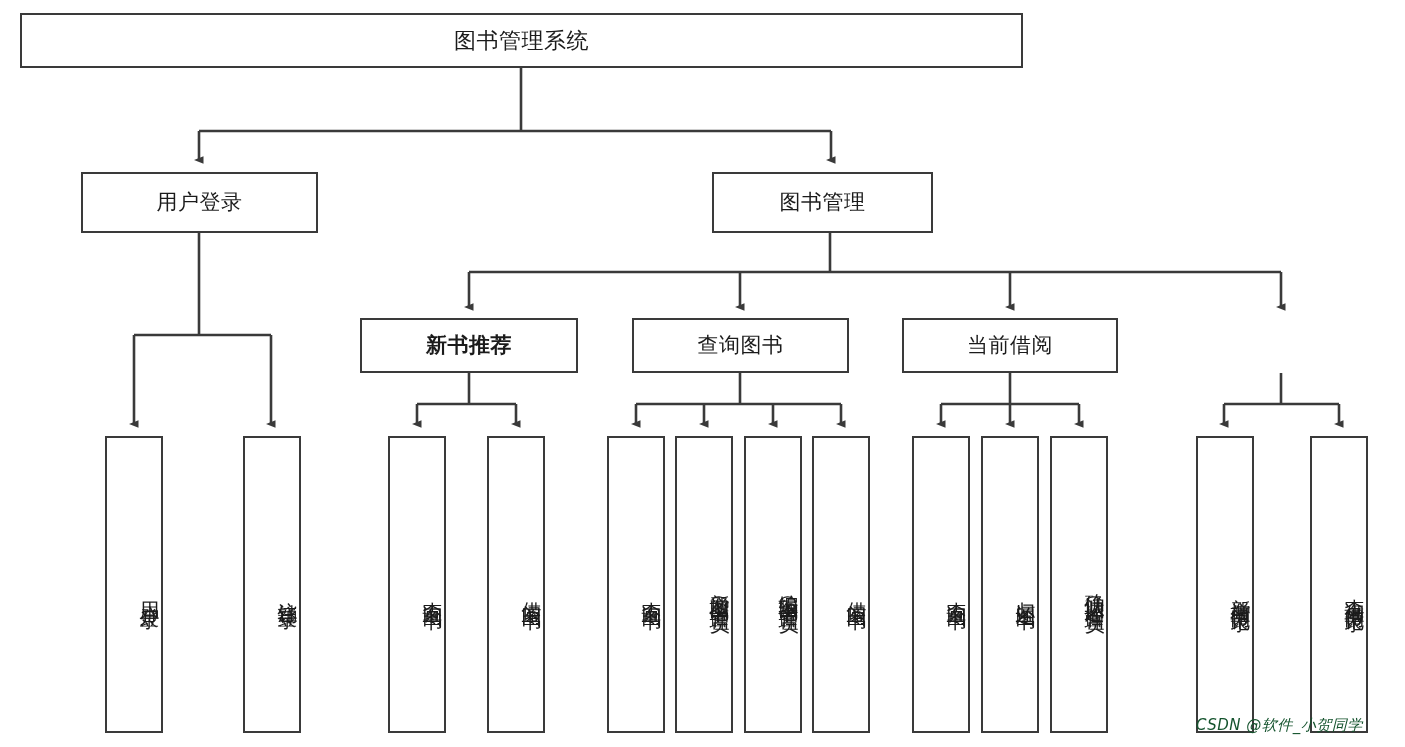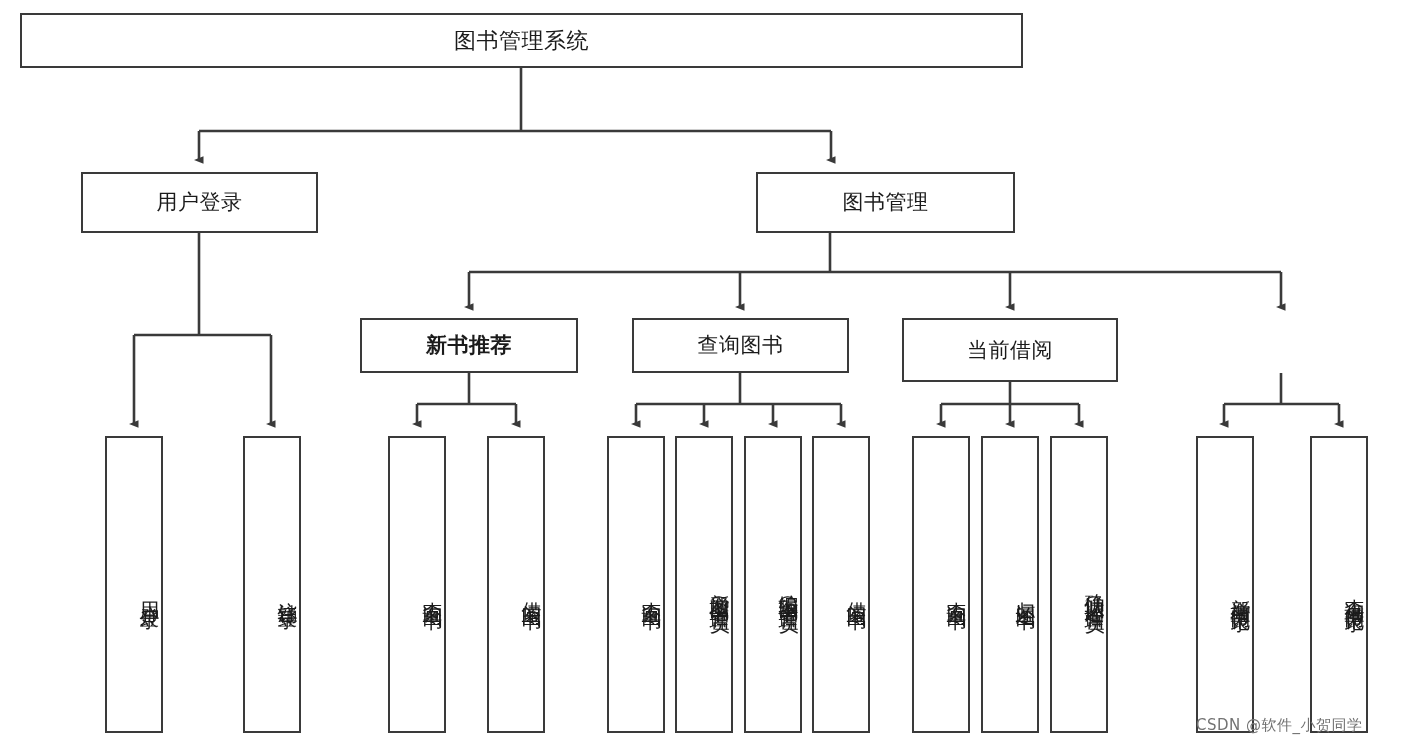--- a/index.html
+++ b/index.html
@@ -67,23 +67,24 @@
   }
   .node-v .vlabel {
     margin: 0 auto;
     height: 100%;
     padding-top: 14px;
     box-sizing: border-box;
   }
   .watermark {
     position: absolute;
     font-size: 15px;
-    color: #737373;
+    color: #14532d;
     white-space: nowrap;
     letter-spacing: 0.5px;
+    font-style: italic;
   }
 </style>
 </head>
 <body>
 
 <div id="canvas">
 
   <svg id="edges" viewBox="0 0 1405 747">
     <defs>
       <marker id="arrow" markerWidth="10" markerHeight="10" refX="4.2" refY="5" orient="auto" markerUnits="userSpaceOnUse">
@@ -136,33 +137,33 @@
   </svg>
 
   <div class="node node-h node-root" style="left:20px; top:13px; width:1003px; height:55px;">
     <span>图书管理系统</span>
   </div>
 
   <div class="node node-h" style="left:81px; top:172px; width:237px; height:61px;">
     <span>用户登录</span>
   </div>
 
-  <div class="node node-h" style="left:756px; top:172px; width:259px; height:61px;">
+  <div class="node node-h" style="left:712px; top:172px; width:221px; height:61px;">
     <span>图书管理</span>
   </div>
 
   <div class="node node-h" style="left:360px; top:318px; width:218px; height:55px;font-weight:bold;">
     <span>新书推荐</span>
   </div>
 
   <div class="node node-h" style="left:632px; top:318px; width:217px; height:55px;">
     <span>查询图书</span>
   </div>
 
-  <div class="node node-h" style="left:902px; top:318px; width:216px; height:64px;">
+  <div class="node node-h" style="left:902px; top:318px; width:216px; height:55px;">
     <span>当前借阅</span>
   </div>
 
 
   <div class="node node-v" style="left:105px; top:436px; width:58px; height:297px;">
     <span class="vlabel">用户登录</span>
   </div>
 
   <div class="node node-v" style="left:243px; top:436px; width:58px; height:297px;">
     <span class="vlabel">注销登录</span>

